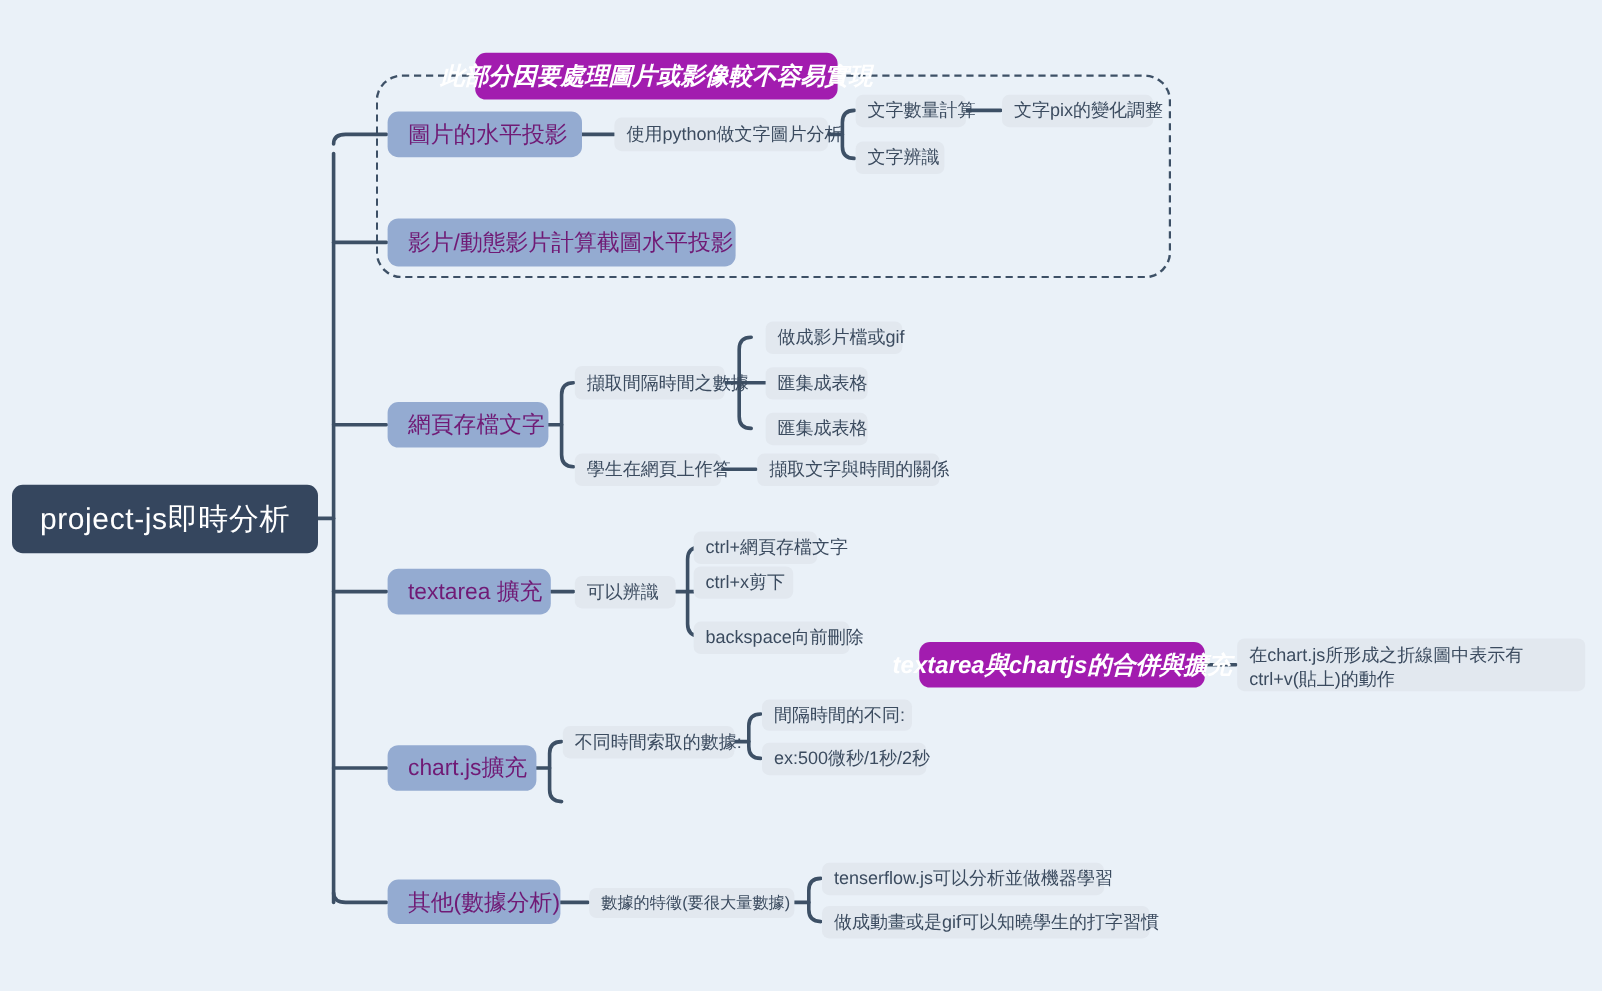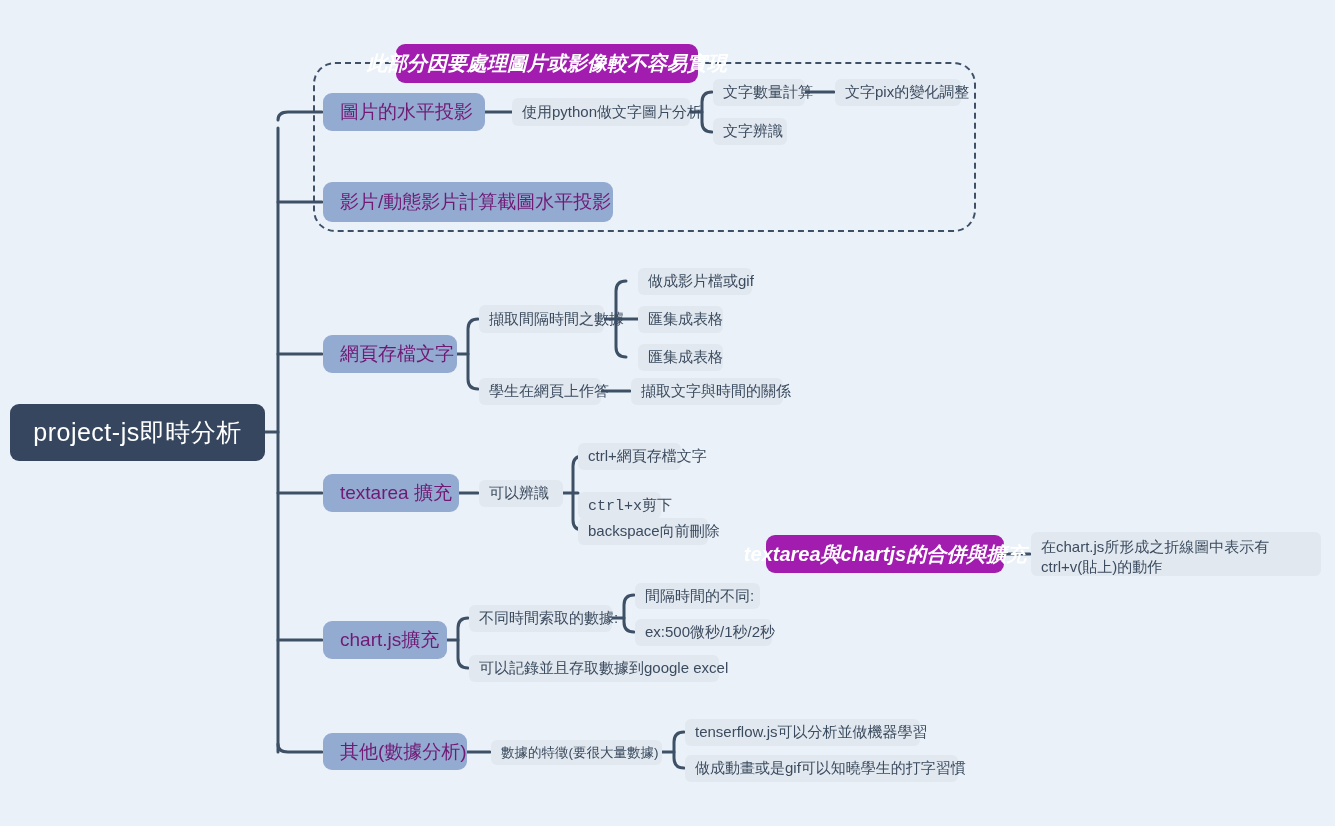--- a/index.html
+++ b/index.html
@@ -175,21 +175,21 @@
 
   <div class="node lv1" style="left:323px;top:474px;width:136px;height:38px;">
     <span>textarea 擴充</span>
   </div>
   <div class="node leaf" style="left:479px;top:480px;width:84px;height:27px;">
     <span>可以辨識</span>
   </div>
   <div class="node leaf" style="left:578px;top:443px;width:103px;height:27px;">
     <span>ctrl+網頁存檔文字</span>
   </div>
-  <div class="node leaf" style="left:578px;top:492px;width:83px;height:27px;font-family:Liberation Mono, monospace;">
+  <div class="node leaf" style="left:578px;top:472px;width:83px;height:27px;">
     <span>ctrl+x剪下</span>
   </div>
   <div class="node leaf" style="left:578px;top:518px;width:130px;height:27px;">
     <span>backspace向前刪除</span>
   </div>
 
   <div class="node teal" style="left:766px;top:535px;width:238px;height:38px;justify-content:center;">
     <span>textarea與chartjs的合併與擴充</span>
   </div>
   <div class="node leaf wrap" style="left:1031px;top:532px;width:290px;height:44px;">
@@ -201,23 +201,20 @@
   </div>
   <div class="node leaf" style="left:469px;top:605px;width:143px;height:27px;">
     <span>不同時間索取的數據:</span>
   </div>
   <div class="node leaf" style="left:635px;top:583px;width:125px;height:26px;">
     <span>間隔時間的不同:</span>
   </div>
   <div class="node leaf" style="left:635px;top:619px;width:137px;height:27px;">
     <span>ex:500微秒/1秒/2秒</span>
   </div>
-  <div class="node leaf" style="left:469px;top:655px;width:250px;height:27px;">
-    <span>可以記錄並且存取數據到google excel</span>
-  </div>
 
   <div class="node lv1" style="left:323px;top:733px;width:144px;height:37px;">
     <span>其他(數據分析)</span>
   </div>
   <div class="node leaf sm" style="left:491px;top:740px;width:171px;height:25px;">
     <span>數據的特徵(要很大量數據)</span>
   </div>
   <div class="node leaf" style="left:685px;top:719px;width:235px;height:27px;">
     <span>tenserflow.js可以分析並做機器學習</span>
   </div>

